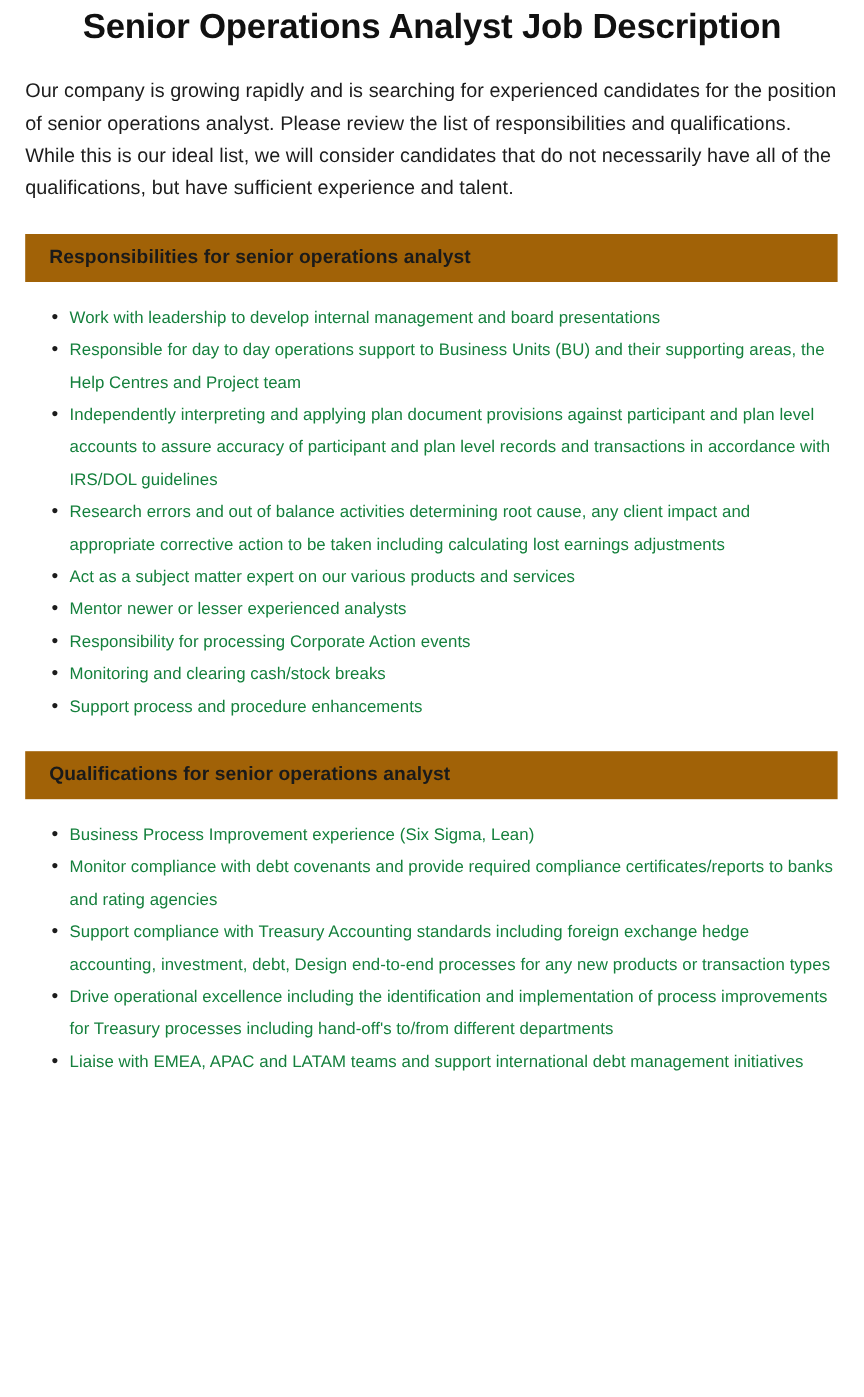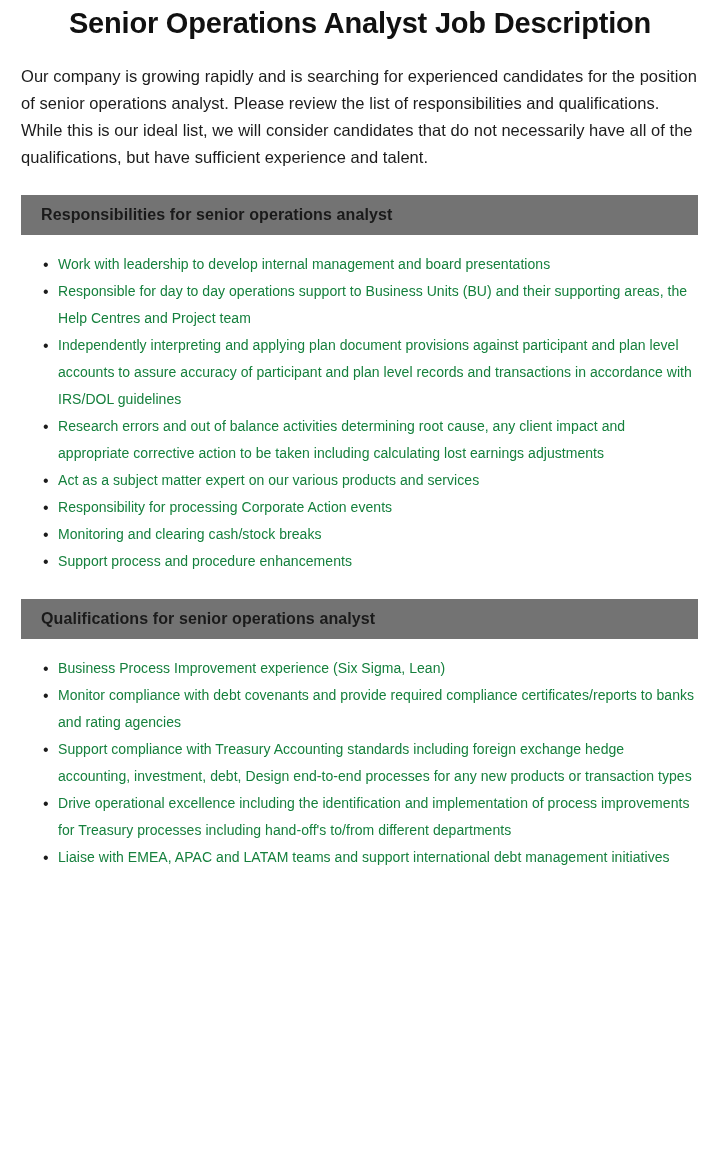--- a/index.html
+++ b/index.html
@@ -41,21 +41,21 @@
     line-height: 27px;
     color: #1c1c1c;
     letter-spacing: 0.05px;
   }
 
   .section {
     margin-top: 24px;
   }
 
   .section-header {
-    background: #737373;
+    background: #a16207;
     height: 40px;
     display: flex;
     align-items: center;
     padding: 0 20px;
     margin-left: 0;
     width: 677px;
   }
 
   .section-header-text {
     font-size: 16px;
@@ -102,20 +102,21 @@
   <div class="section">
     <div class="section-header">
       <span class="section-header-text">Responsibilities for senior operations analyst</span>
     </div>
     <ul class="bullet-list">
         <li>Work with leadership to develop internal management and board presentations</li>
         <li>Responsible for day to day operations support to Business Units (BU) and their supporting areas, the Help Centres and Project team</li>
         <li>Independently interpreting and applying plan document provisions against participant and plan level accounts to assure accuracy of participant and plan level records and transactions in accordance with IRS/DOL guidelines</li>
         <li>Research errors and out of balance activities determining root cause, any client impact and appropriate corrective action to be taken including calculating lost earnings adjustments</li>
         <li>Act as a subject matter expert on our various products and services</li>
+        <li>Mentor newer or lesser experienced analysts</li>
         <li>Responsibility for processing Corporate Action events</li>
         <li>Monitoring and clearing cash/stock breaks</li>
         <li>Support process and procedure enhancements</li>
       </ul>
   </div>
 
   <div class="section">
     <div class="section-header">
       <span class="section-header-text">Qualifications for senior operations analyst</span>
     </div>

